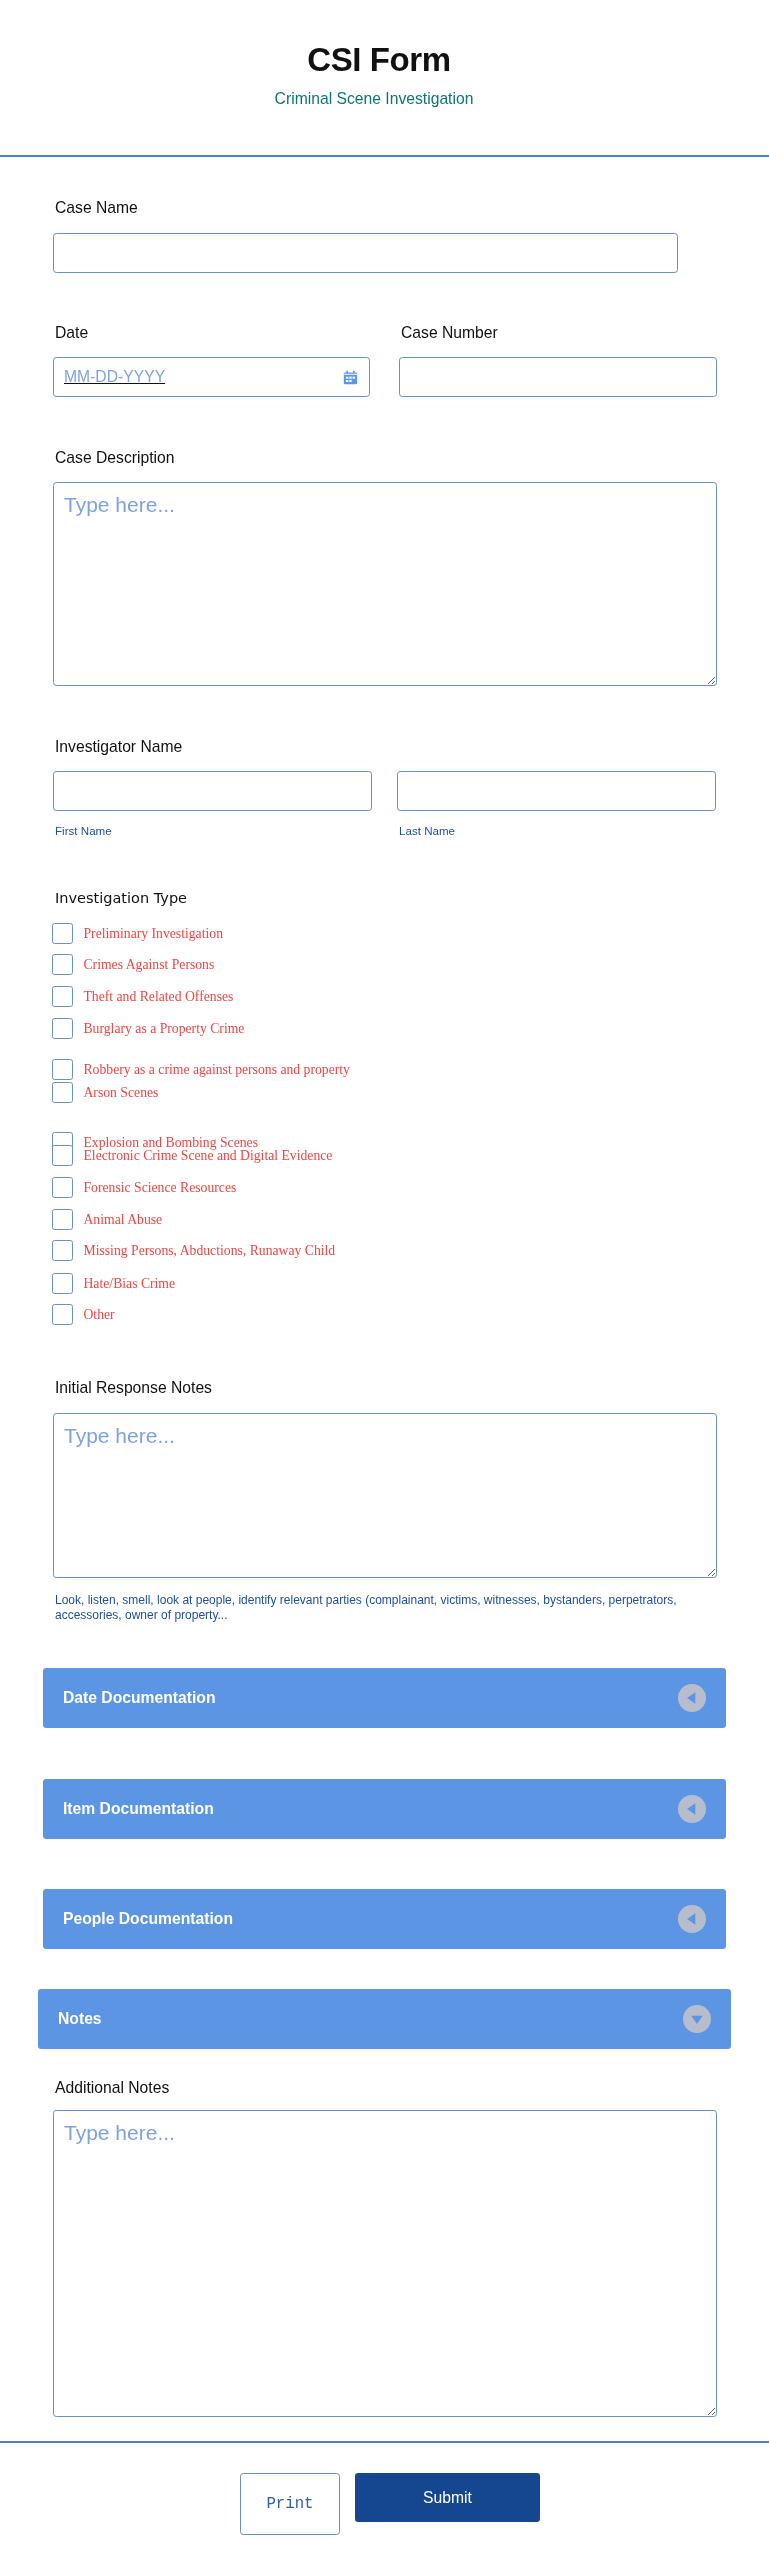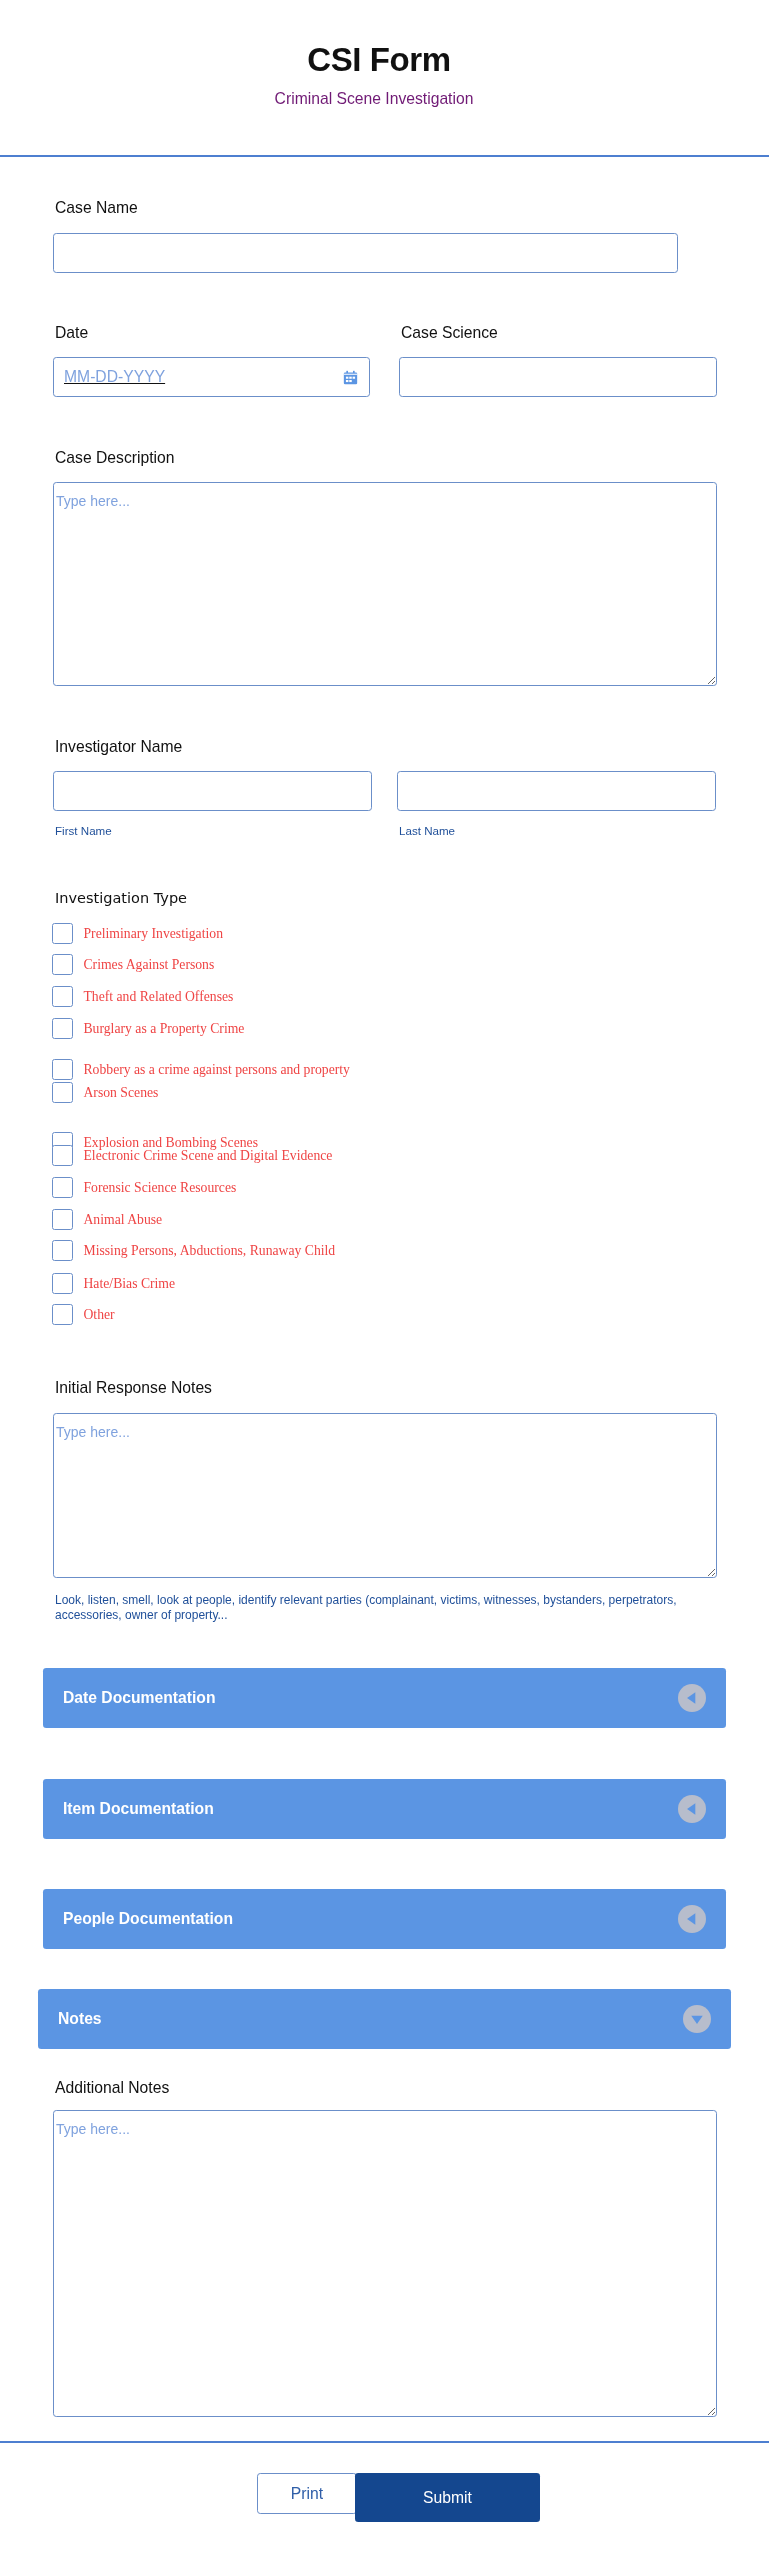--- a/index.html
+++ b/index.html
@@ -14,21 +14,21 @@
   }
 
   
   .form-title {
     position: absolute; left: 0; width: 758px; top: 41px;
     text-align: center; font-size: 33px; font-weight: bold; color: #111;
     letter-spacing: -0.4px;
   }
   .form-subtitle {
     position: absolute; left: 0; width: 748px; top: 90px;
-    text-align: center; font-size: 15.7px; color: #701a75;
+    text-align: center; font-size: 15.7px; color: #0f766e;
   }
   .rule {
     position: absolute; left: 0; width: 770px; height: 1.7px; background: #4d7fd0;
   }
 
   
   .label {
     position: absolute; font-size: 15.7px; color: #111; font-weight: normal;
   }
   .sublabel {
@@ -39,22 +39,22 @@
   .input {
     position: absolute; border: 1.2px solid #6b8fc9; border-radius: 3.3px;
     background: #fff; height: 40px;
     font-family: "Liberation Sans", sans-serif; font-size: 15.7px; color: #111;
     padding: 0 10px; outline: none;
   }
   .input::placeholder { color: #7fa2de; }
   .textarea {
     position: absolute; border: 1.2px solid #6b8fc9; border-radius: 3.3px;
     background: #fff; resize: vertical;
-    font-family: "Liberation Sans", sans-serif; font-size: 14px; color: #111;
-    padding: 10px 2px; outline: none;
+    font-family: "Liberation Sans", sans-serif; font-size: 21px; color: #111;
+    padding: 10px 10px; outline: none;
   }
   .textarea::placeholder { color: #7fa2de; }
   .cal-icon {
     position: absolute; width: 15px; height: 15px;
   }
 
   
   .cb-row {
     position: absolute; left: 52px; height: 21.5px; display: flex; align-items: center; cursor: pointer;
   }
@@ -81,23 +81,23 @@
     color: #fff; font-size: 15.7px; font-weight: bold; margin-left: 20px;
   }
   .toggle-icon {
     width: 28px; height: 28px; border-radius: 50%; background: #b7bdcc;
     margin-right: 20px; position: relative;
   }
   .toggle-icon svg { position: absolute; left: 0; top: 0; }
 
   
   .btn-print {
-    position: absolute; left: 257px; top: 2473px; width: 100px; height: 41px;
+    position: absolute; left: 240px; top: 2473px; width: 100px; height: 62px;
     border: 1.2px solid #6b8fc9; border-radius: 3.3px; background: #fff;
-    color: #2f5ea8; font-size: 15.7px; font-family: Liberation Sans, sans-serif; cursor: pointer;
+    color: #2f5ea8; font-size: 15.7px; font-family: Liberation Mono, monospace; cursor: pointer;
   }
   .btn-submit {
     position: absolute; left: 355px; top: 2473px; width: 185px; height: 49px;
     border: none; border-radius: 3.3px; background: #14478f;
     color: #fff; font-size: 15.7px; font-family: "Liberation Sans", sans-serif; cursor: pointer;
   }
 </style>
 </head>
 <body>
 
@@ -117,21 +117,21 @@
   <rect x="4" y="1" width="2" height="4" fill="#5b95e3"></rect>
   <rect x="12" y="1" width="2" height="4" fill="#5b95e3"></rect>
   <rect x="1" y="4.5" width="16" height="1.2" fill="#ffffff"></rect>
   <rect x="3.5" y="8" width="3" height="2.5" fill="#ffffff"></rect>
   <rect x="7.5" y="8" width="3" height="2.5" fill="#ffffff"></rect>
   <rect x="11.5" y="8" width="3" height="2.5" fill="#ffffff"></rect>
   <rect x="3.5" y="12" width="3" height="2.5" fill="#ffffff"></rect>
   <rect x="7.5" y="12" width="3" height="2.5" fill="#ffffff"></rect>
 </svg>
 
-<label class="label" style="left:401px; top:324px;">Case Science</label>
+<label class="label" style="left:401px; top:324px;">Case Number</label>
 <input class="input" type="text" style="left: 399px; top: 357px; width: 318px;">
 
 <label class="label" style="left:55px; top:449px;">Case Description</label>
 <textarea class="textarea" style="left: 53px; top: 482px; width: 664px; height: 204px;" placeholder="Type here..."></textarea>
 
 <label class="label" style="left:55px; top:738px;">Investigator Name</label>
 <input class="input" type="text" style="left: 53px; top: 771px; width: 319px;">
 <input class="input" type="text" style="left: 397px; top: 771px; width: 319px;">
 <div class="sublabel" style="left:55px; top:824px;">First Name</div>
 <div class="sublabel" style="left:399px; top:824px;">Last Name</div>

